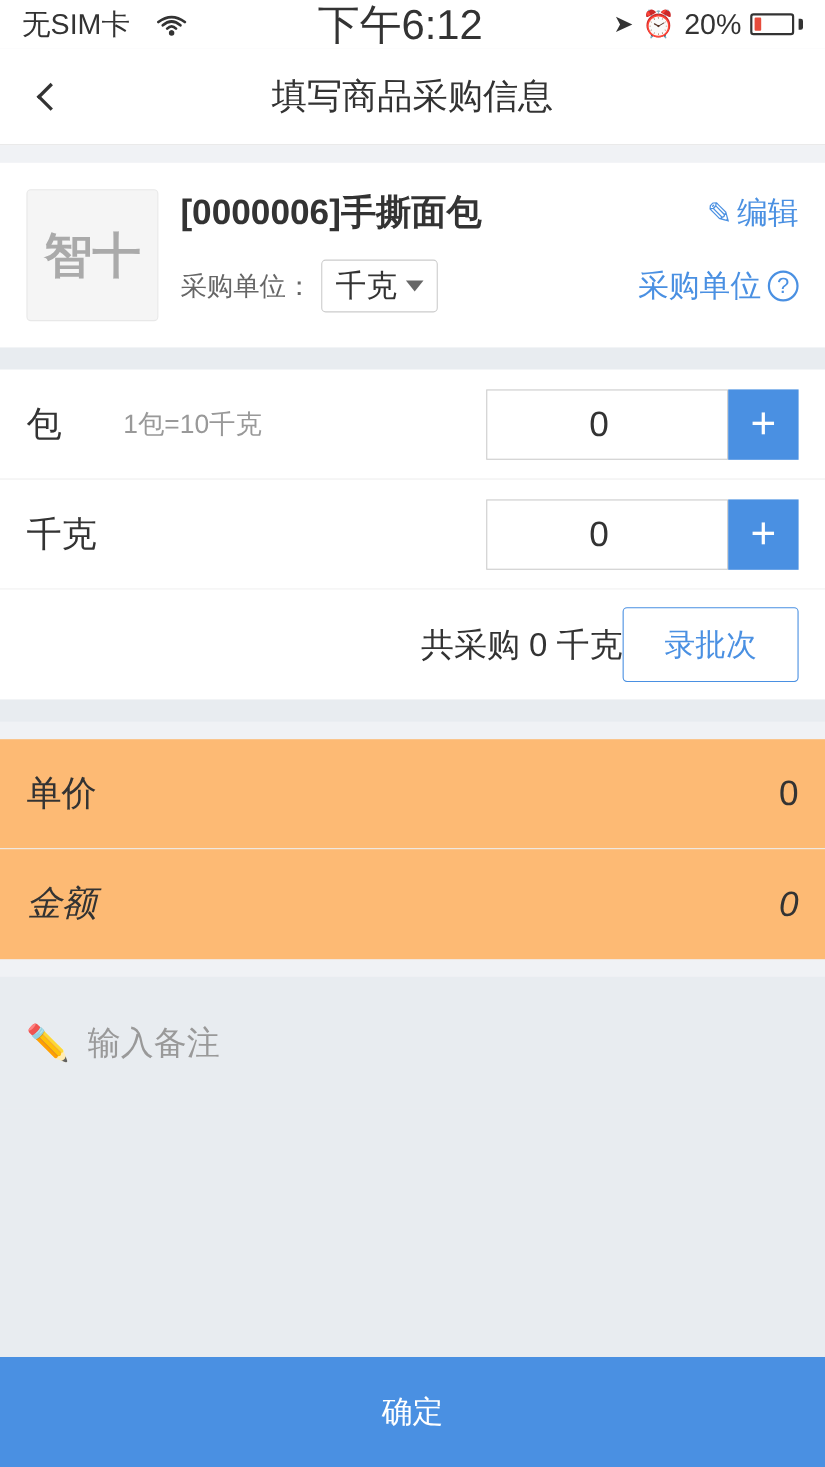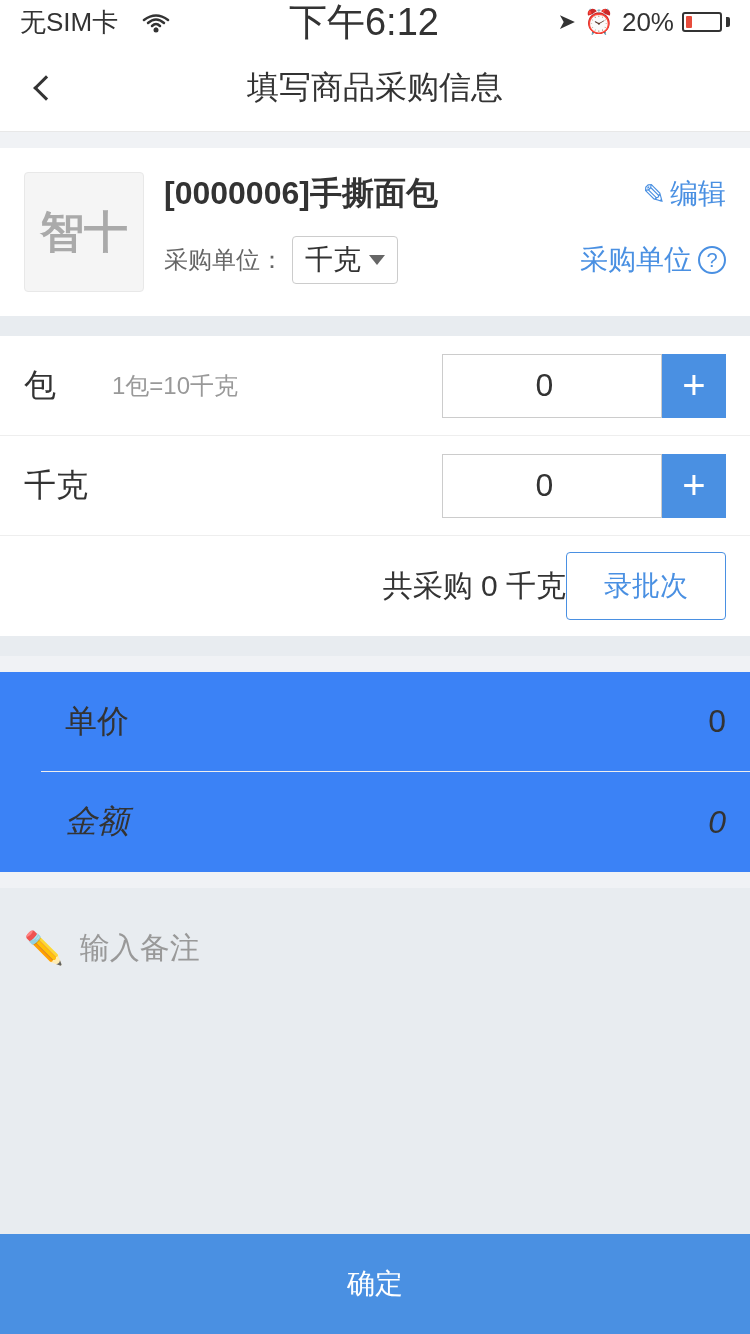--- a/index.html
+++ b/index.html
@@ -279,23 +279,22 @@
       font-size: 28px;
       display: flex;
       align-items: center;
       justify-content: center;
       cursor: pointer;
       border-radius: 4px;
     }
 
     
     .price-section {
-      background: #3b82f6;
+      background: #fdba74;
       margin-top: 16px;
-      padding-left: 41px;
     }
     .price-row {
       display: flex;
       align-items: center;
       justify-content: space-between;
       padding: 0 24px;
       height: 100px;
       border-bottom: 1px solid #eee;
     }
     .price-row:last-child {

